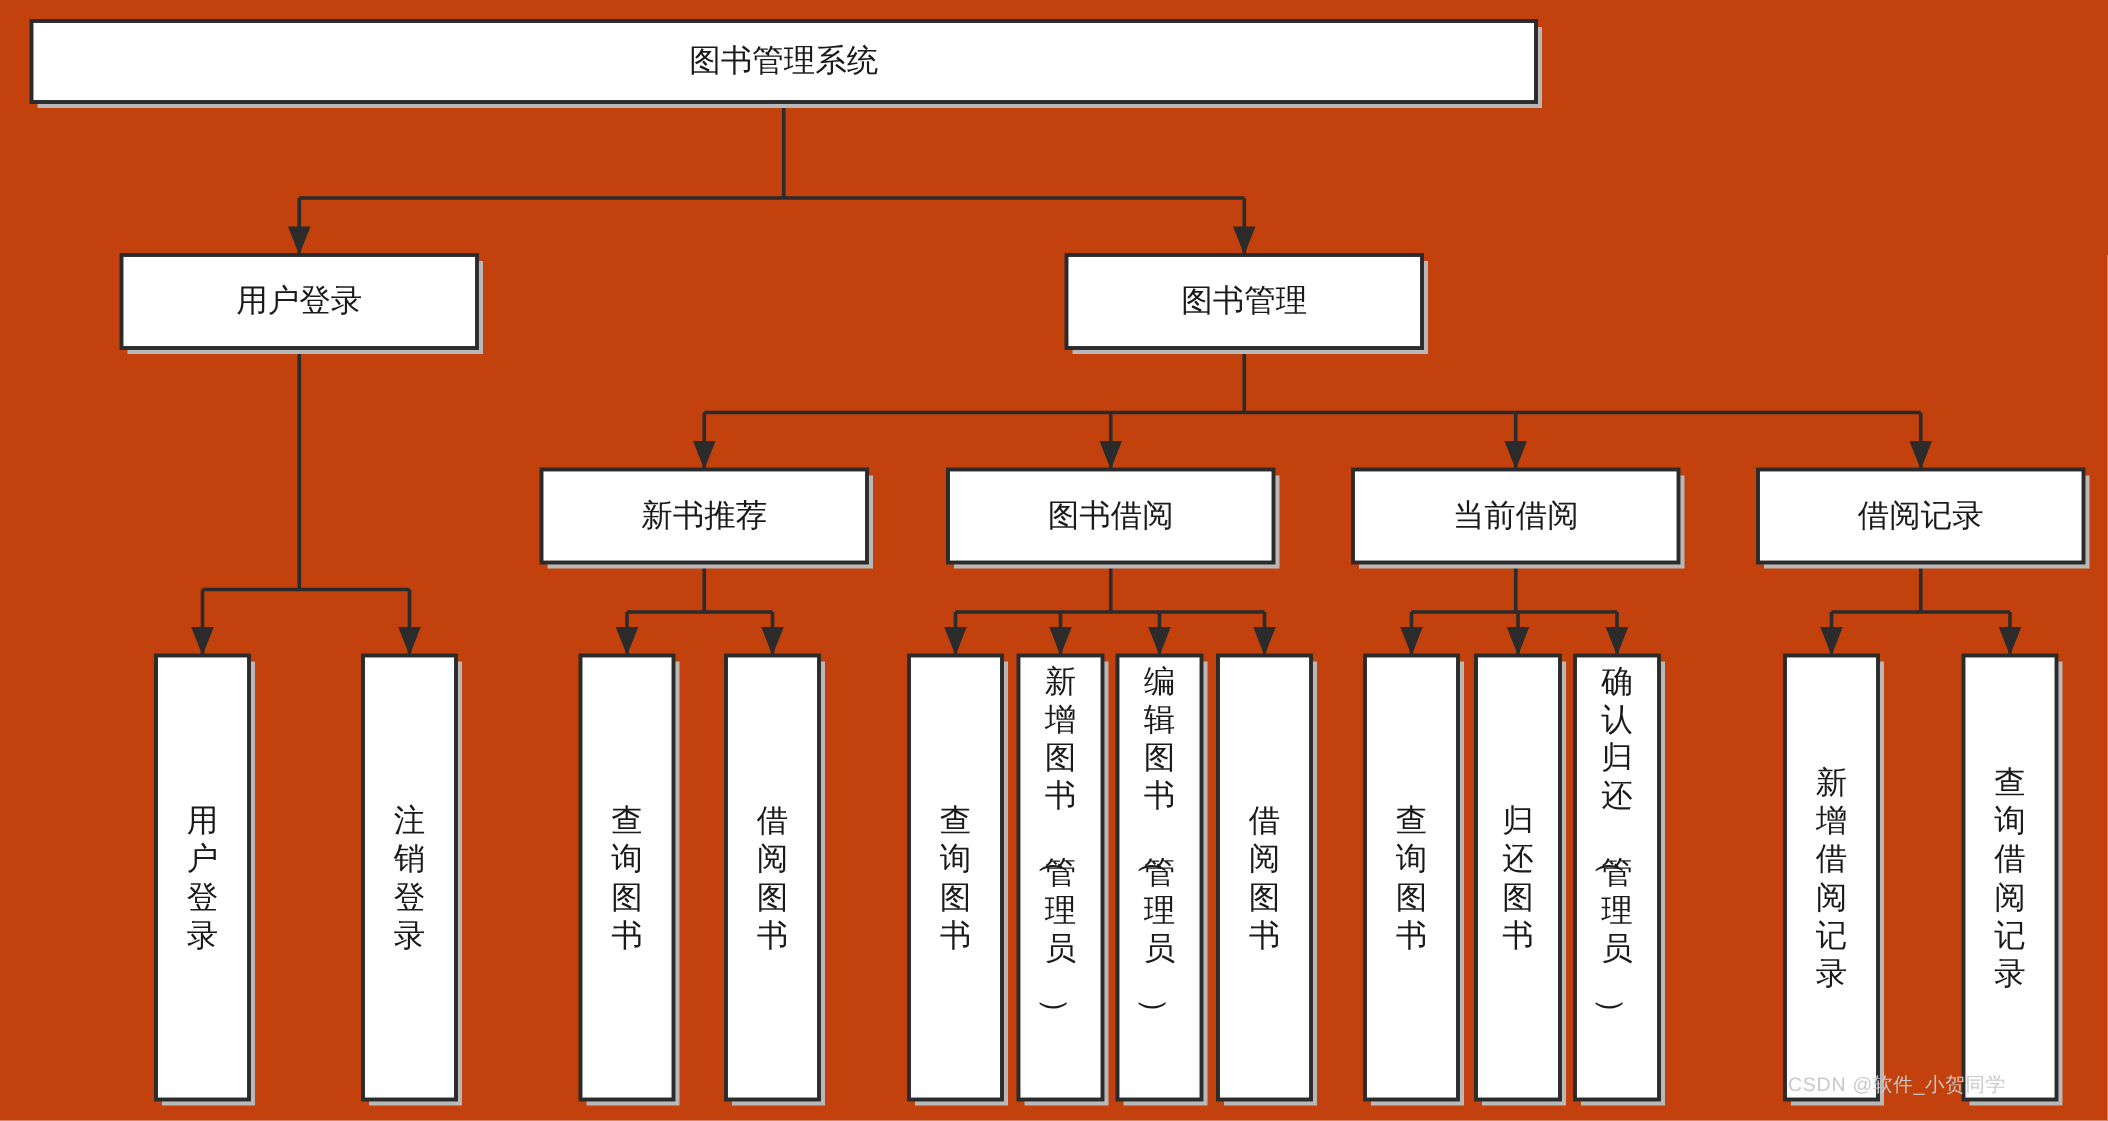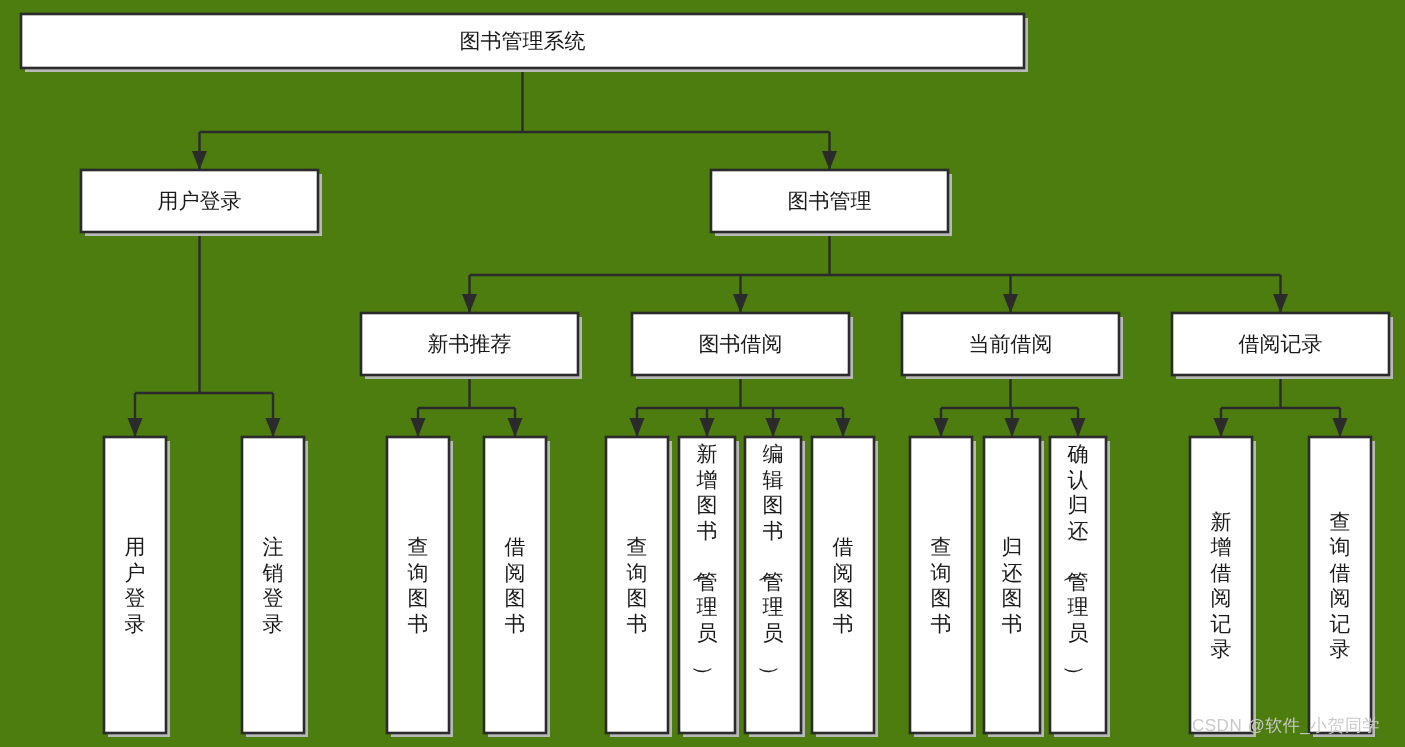--- a/index.html
+++ b/index.html
@@ -10,21 +10,21 @@
   body {
     width: 1405px;
     height: 747px;
     font-family: "Liberation Sans", "DejaVu Sans", sans-serif;
     overflow: hidden;
   }
   #diagram-root {
     position: relative;
     width: 1405px;
     height: 747px;
-    background: #4d7c0f;
+    background: #c2410c;
   }
   svg.diagram-svg {
     position: absolute;
     left: 0;
     top: 0;
     width: 1405px;
     height: 747px;
   }
   .node-box {
     fill: #ffffff;
@@ -54,21 +54,21 @@
   }
   .leaf-label-v {
     font-family: "Liberation Sans", "DejaVu Sans", sans-serif;
     font-size: 21px;
     fill: #1a1a1a;
     text-anchor: middle;
   }
   .watermark-text {
     position: absolute;
     font-family: "Liberation Sans", "DejaVu Sans", sans-serif;
-    font-size: 17px;
+    font-size: 13px;
     color: #c9c9c9;
     white-space: nowrap;
     left: 1192px;
     top: 714px;
     letter-spacing: 0.5px;
   }
 </style>
 </head>
 <body>
 

